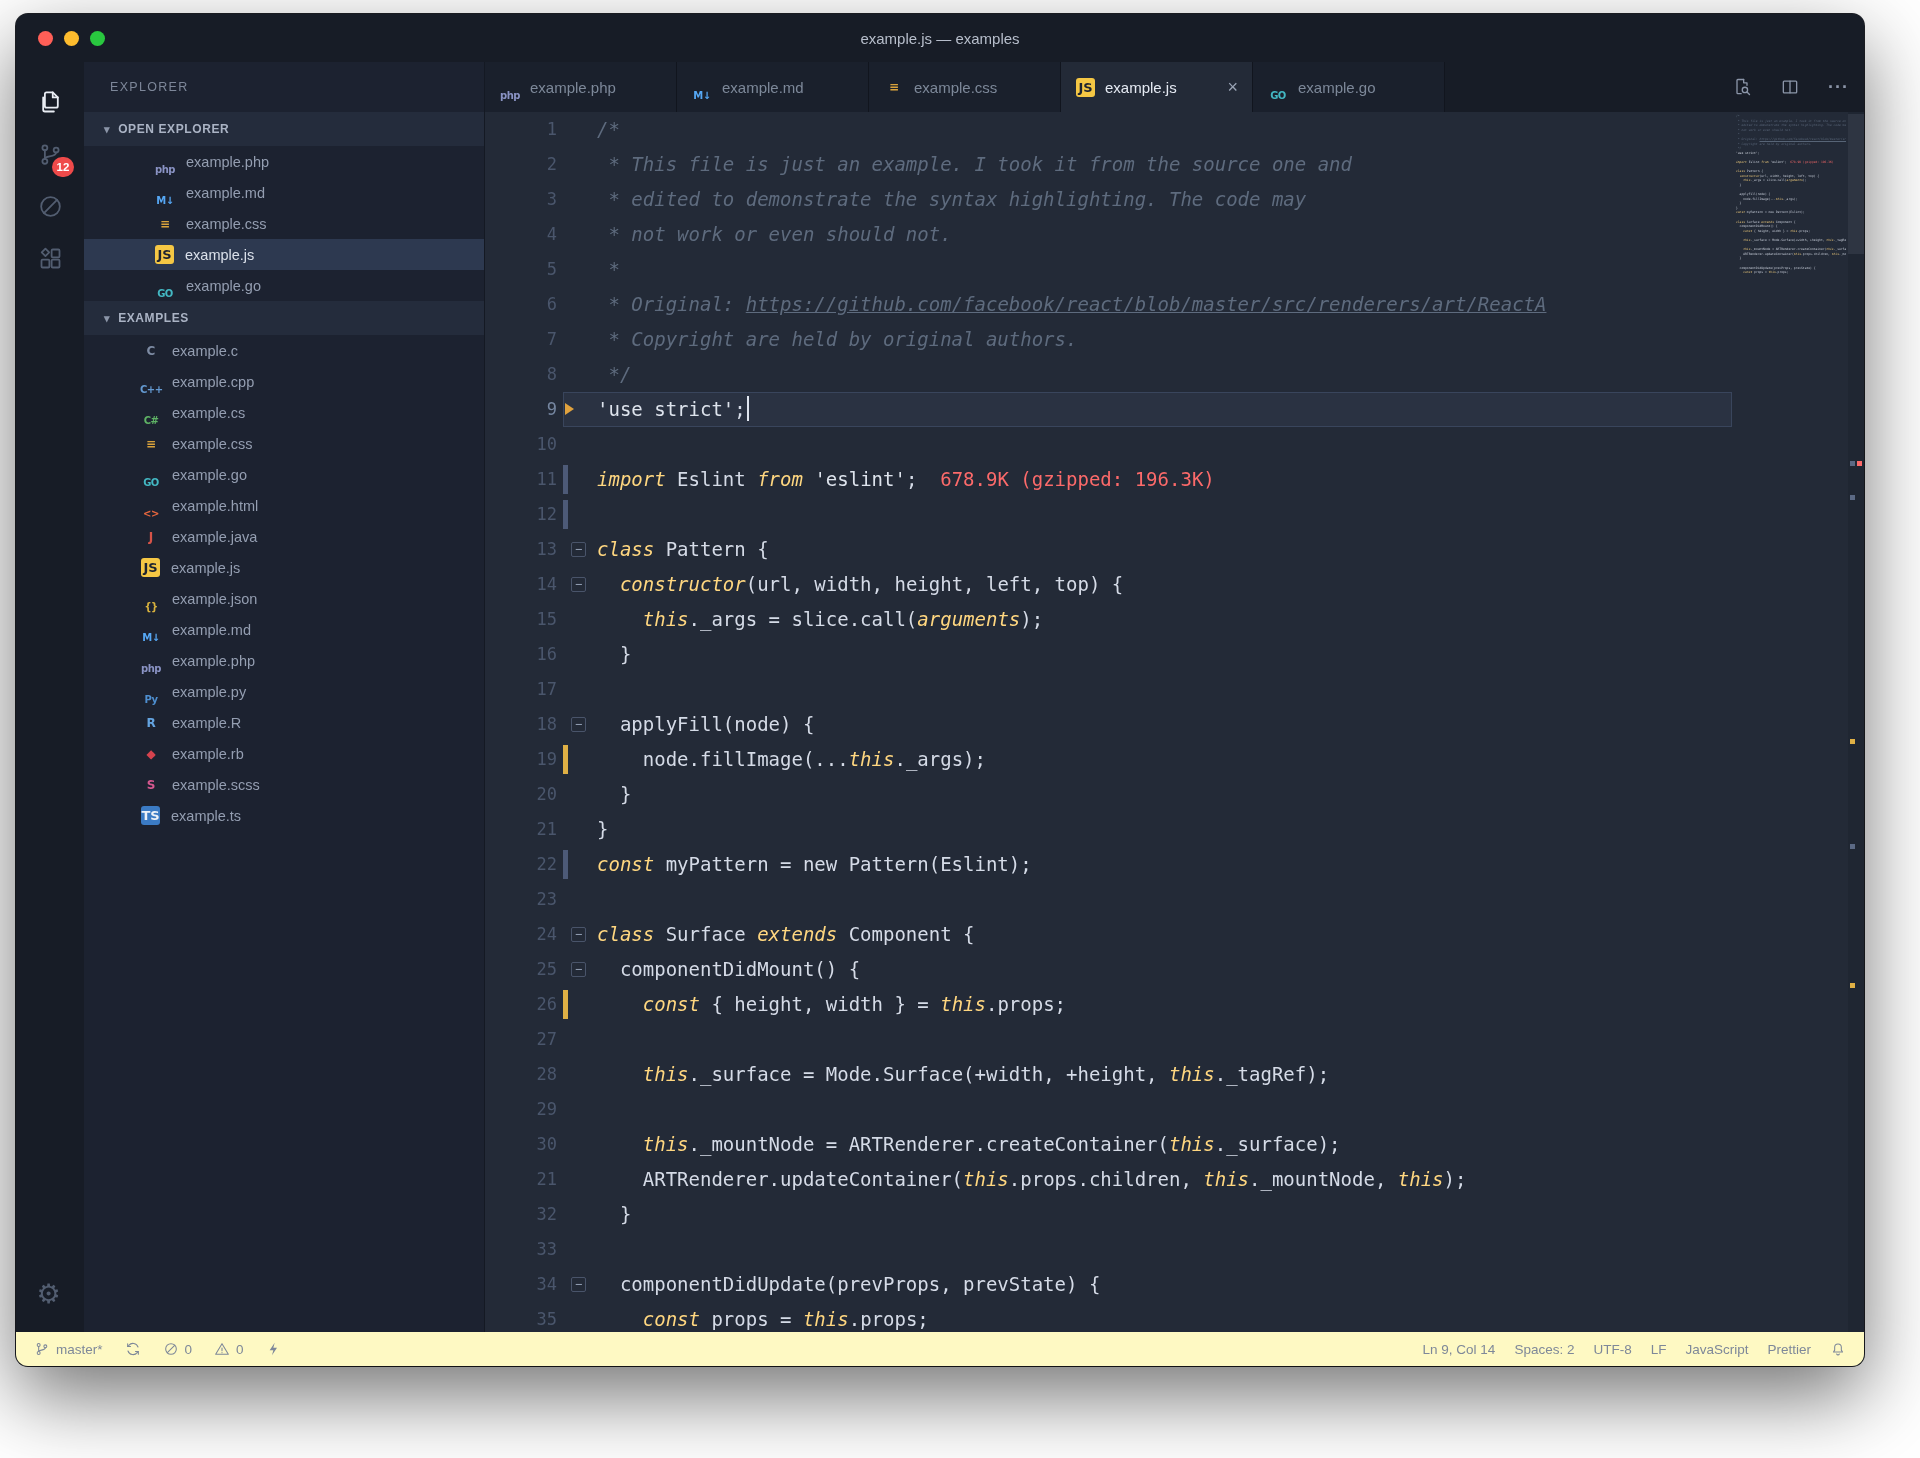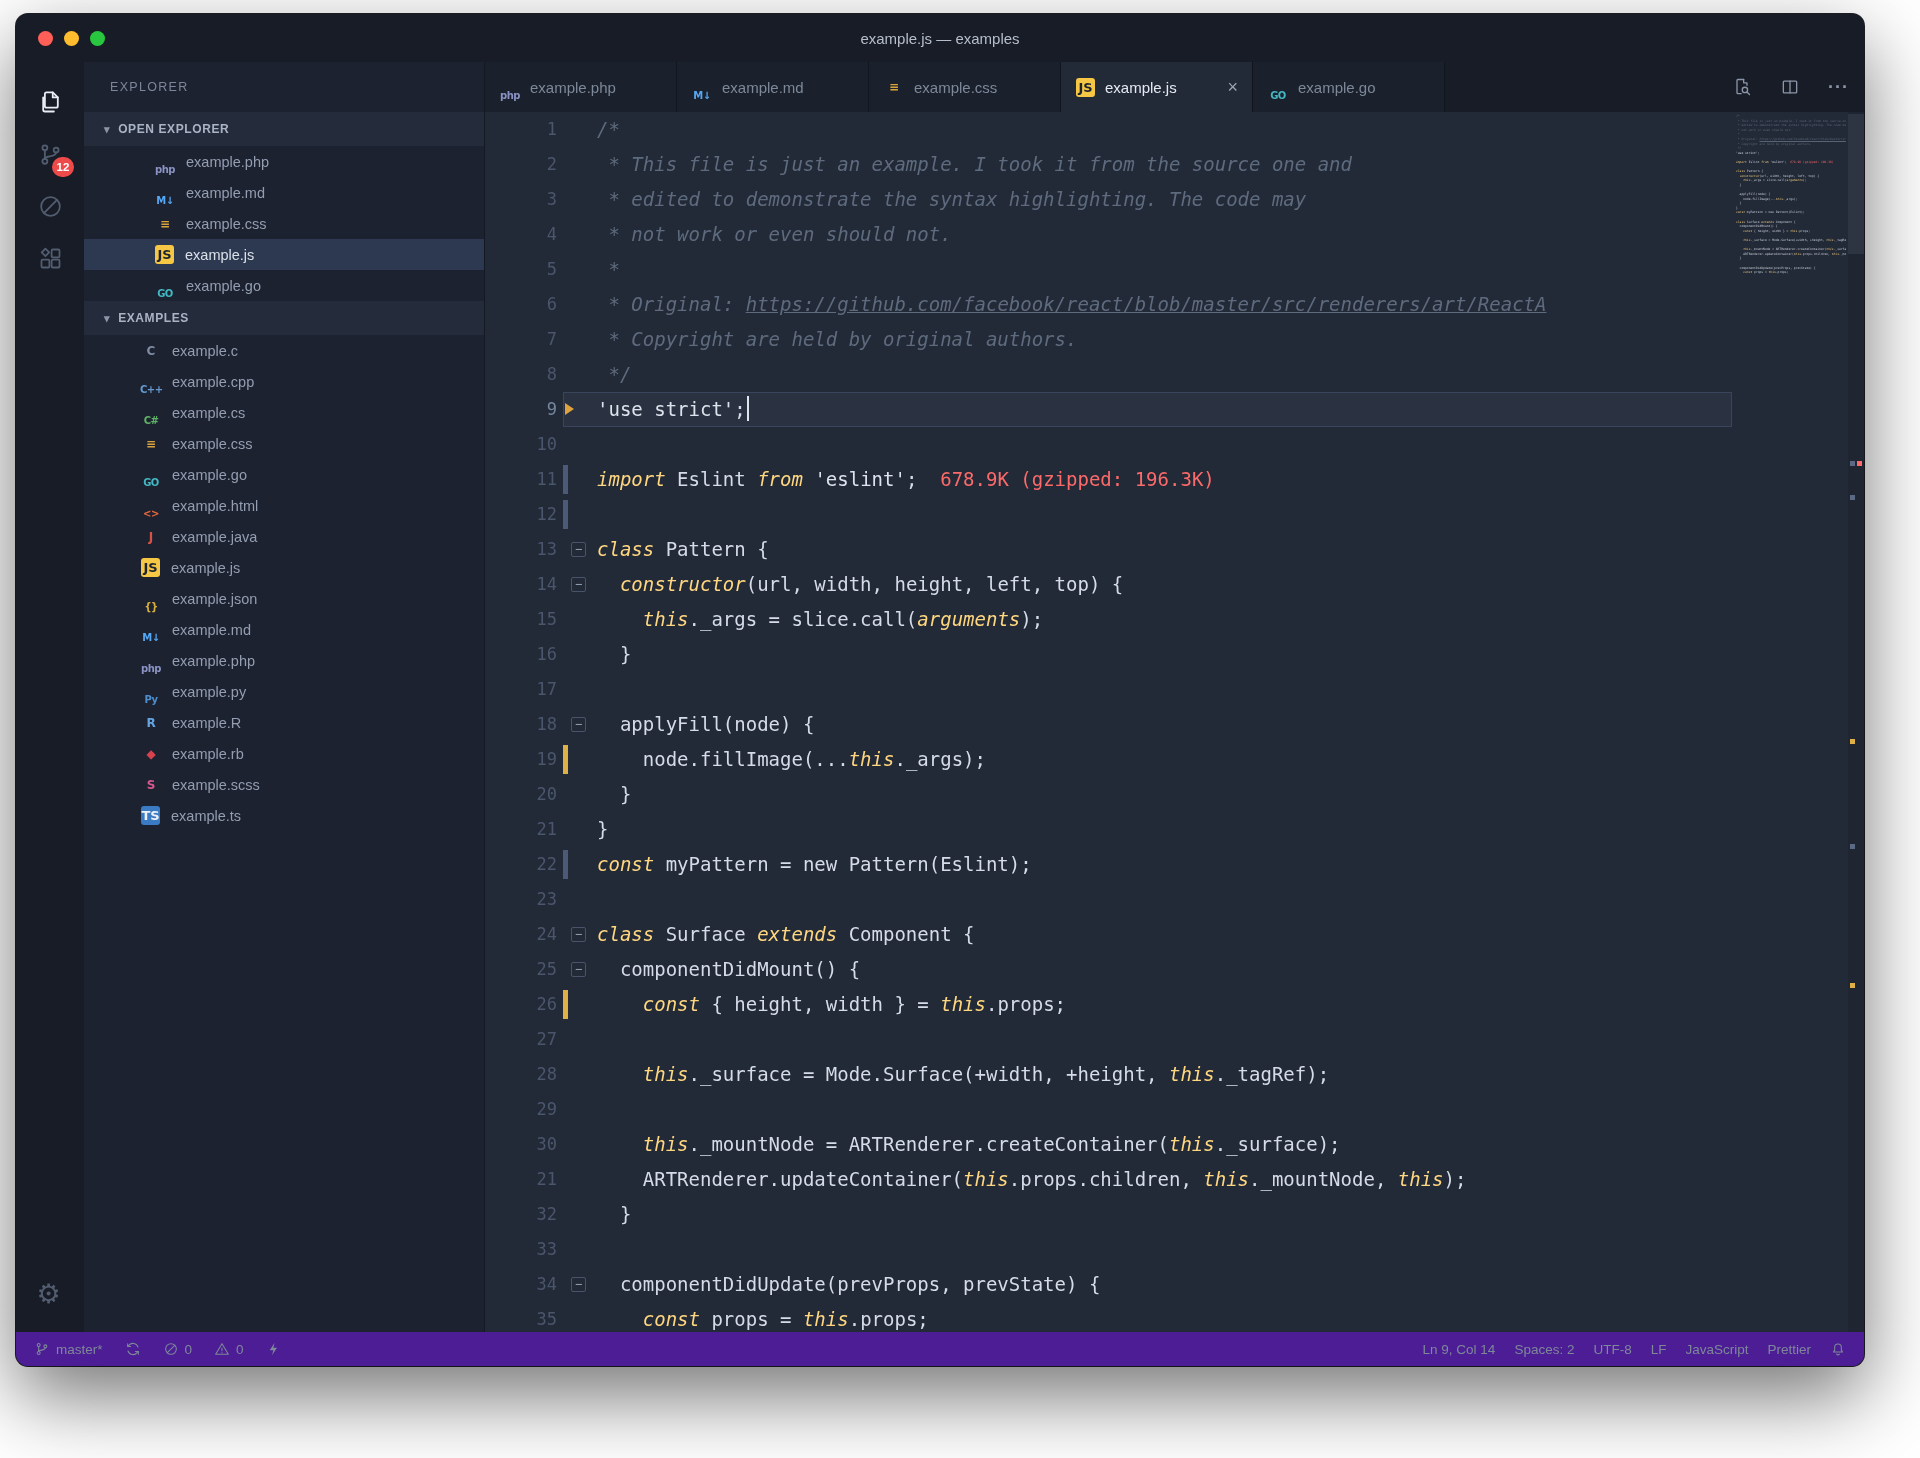--- a/index.html
+++ b/index.html
@@ -73,21 +73,21 @@
   .minimap{position:absolute;top:2px;right:18px;width:110px;bottom:0;overflow:hidden;opacity:.9;
     font-family:"DejaVu Sans Mono", monospace;font-size:3px;line-height:4.6px;white-space:pre;color:#c3cad6;}
   .mini-line{height:4.6px;overflow:hidden;}
   .scrollrail{position:absolute;top:0;right:0;width:16px;bottom:0;background:rgba(10,14,20,.12);}
   .scroll-slider{position:absolute;top:2px;left:0;width:100%;height:140px;background:rgba(140,150,170,.14);}
   .omark{position:absolute;left:2px;width:5px;height:5px;}
   .omark.slate{background:#5b6984;}
   .omark.orange{background:#dfb045;}
   .omark.red{left:9px;background:#fc6a6a;}
   
-  .statusbar{height:34px;background:#4c1d95;display:flex;align-items:center;padding:0 18px;gap:24px;
+  .statusbar{height:34px;background:#fef9c3;display:flex;align-items:center;padding:0 18px;gap:24px;
     color:#7e8899;font-size:13.5px;flex:0 0 auto;}
   .sb-group{display:flex;align-items:center;gap:22px;}
   .sb-right{margin-left:auto;gap:19px;}
   .sb-item{display:flex;align-items:center;gap:6px;white-space:nowrap;}
   .sb-icon{width:16px;height:16px;display:block;}
   svg{fill:none;stroke:currentColor;stroke-width:1.6;stroke-linecap:round;stroke-linejoin:round;}
 </style>
 </head>
 <body>
 

